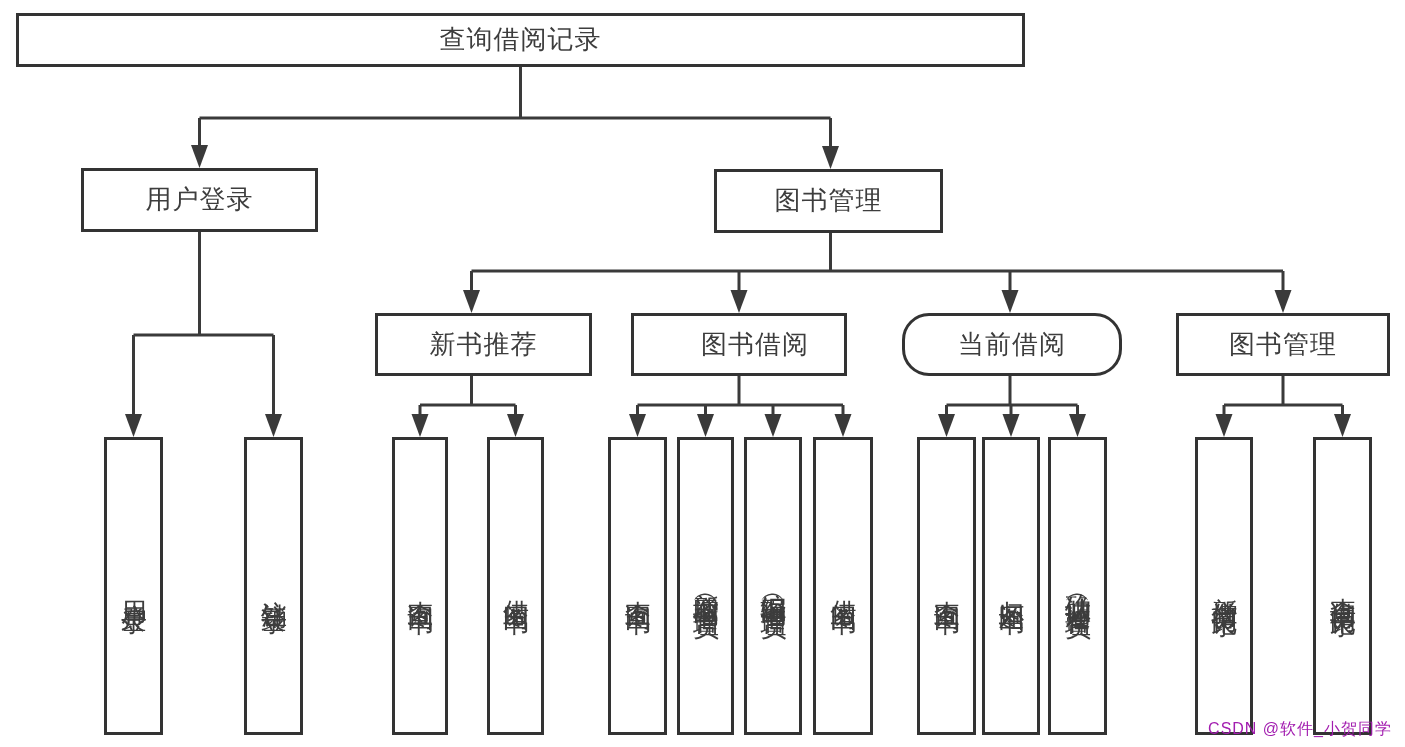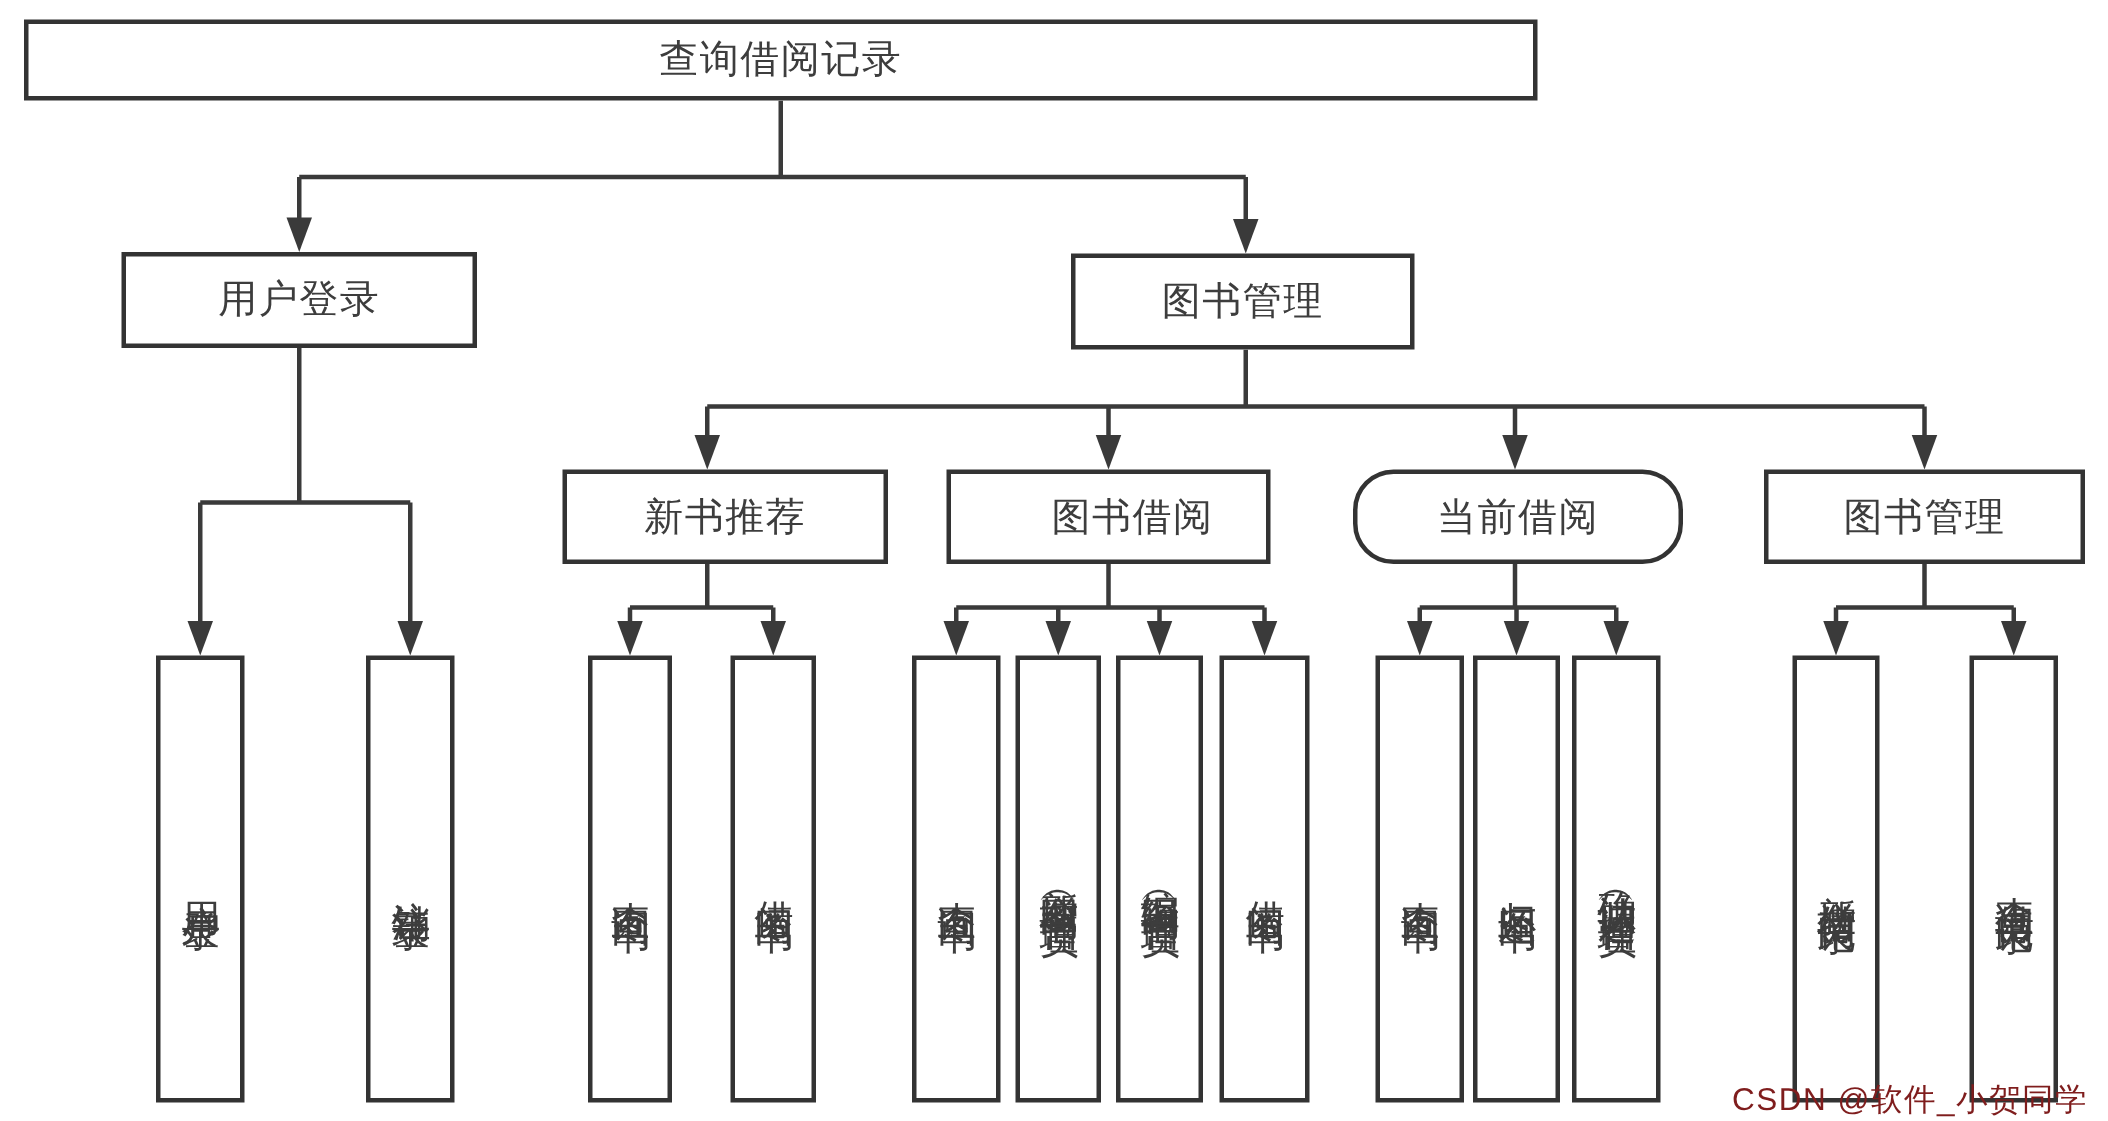--- a/index.html
+++ b/index.html
@@ -38,23 +38,23 @@
   .node.v {
     writing-mode: vertical-rl;
     letter-spacing: 3px;
     white-space: nowrap;
     padding: 8px 0;
   }
   .watermark {
     position: absolute;
     right: 13px;
     top: 719px;
-    font-size: 21px;
+    font-size: 16px;
     letter-spacing: 1px;
-    color: #7f1d1d;
+    color: #a21caf;
     z-index: 10;
     white-space: nowrap;
   }
 </style>
 </head>
 <body>
 
 <div class="stage">
 
   <svg class="connectors" viewBox="0 0 1405 747" xmlns="http://www.w3.org/2000/svg">

